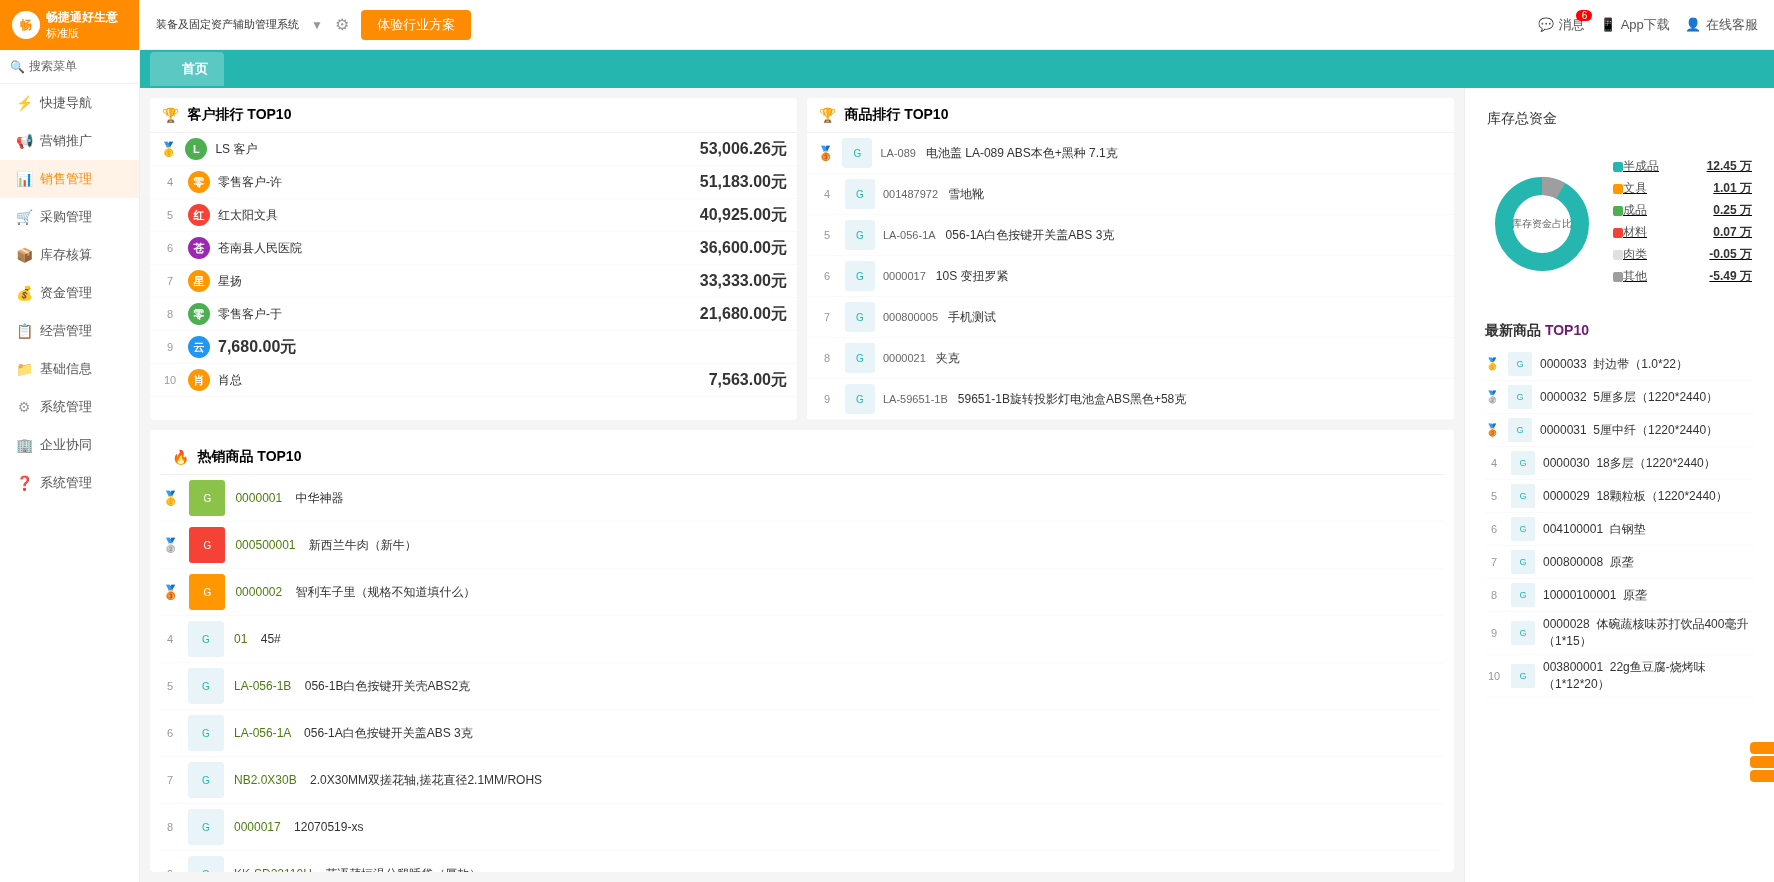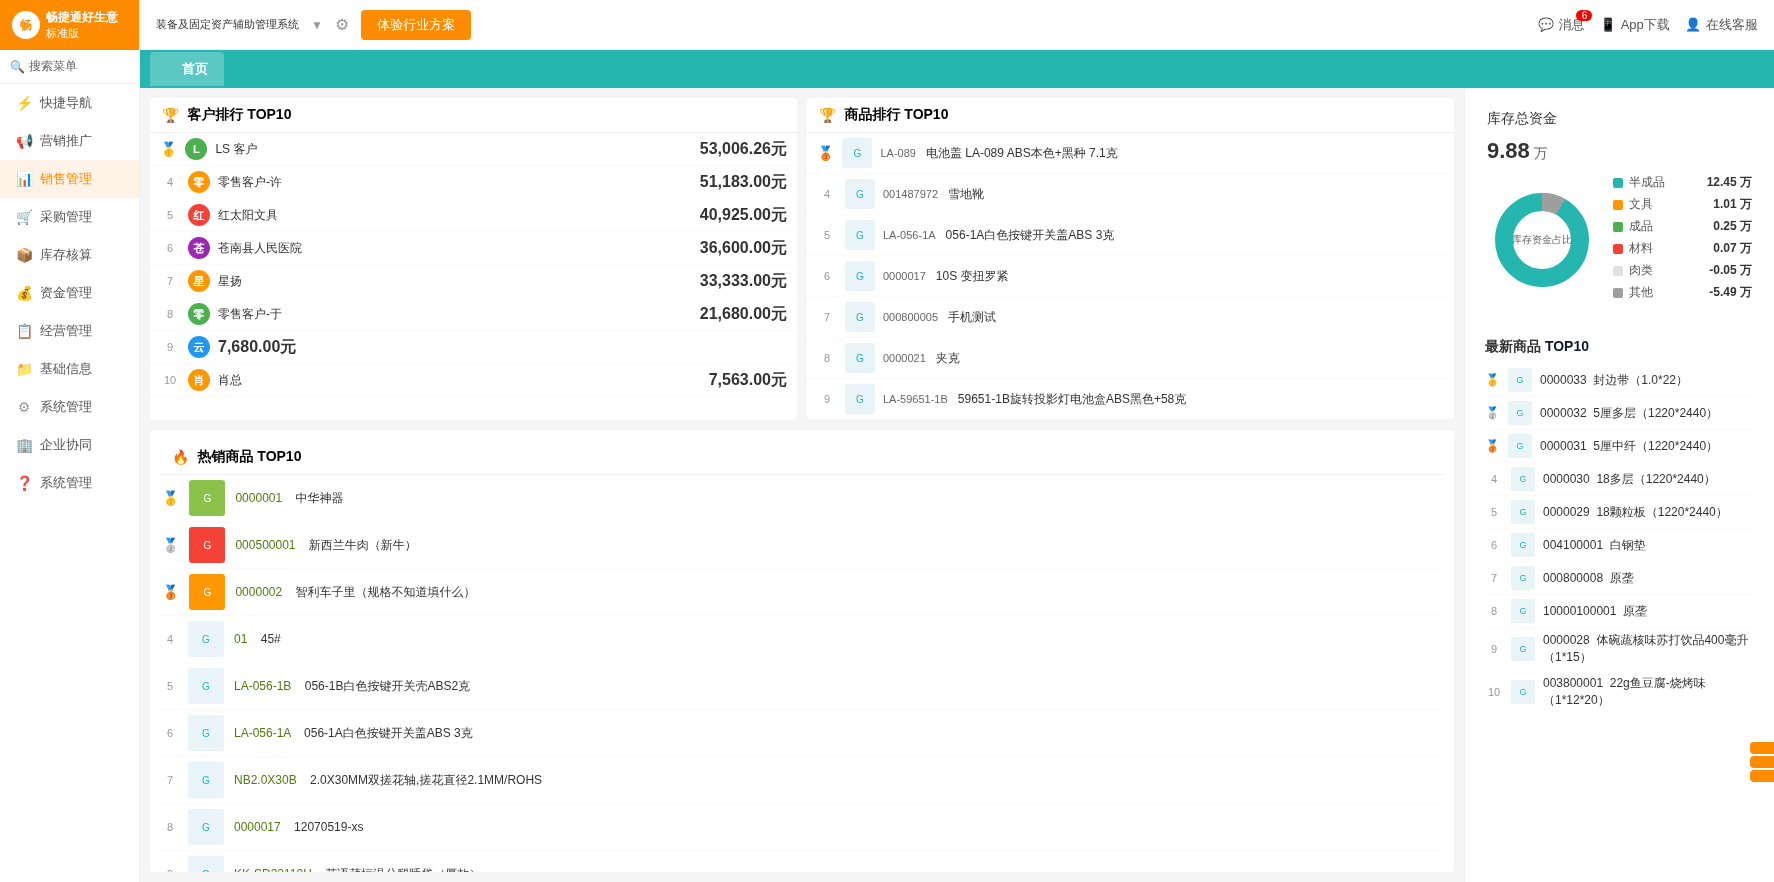--- a/index.html
+++ b/index.html
@@ -141,37 +141,37 @@
     .product-row { display: flex; align-items: center; padding: 5px 10px; border-bottom: 1px solid #fafafa; gap: 8px; font-size: 12px; }
     .product-thumb { width: 30px; height: 30px; background: #e8f4f8; border-radius: 3px; display: flex; align-items: center; justify-content: center; color: #26b6b0; font-size: 10px; flex-shrink: 0; }
     .product-info { flex: 1; color: #333; }
     .product-code { color: #666; font-size: 11px; }
 
     
     .right-panel { width: 310px; background: #fff; overflow-y: auto; flex-shrink: 0; border-left: 1px solid #eee; padding: 10px; display: flex; flex-direction: column; gap: 10px; }
 
     
     .inventory-panel { background: #fff; border-radius: 4px; padding: 12px; }
-    .inventory-title { font-size: 14px; color: #333; margin-bottom: 6px; }
+    .inventory-title { font-size: 14px; color: #333; margin-bottom: 20px; }
     .inventory-total-value { font-size: 22px; font-weight: bold; color: #333; }
     .inventory-total-unit { font-size: 14px; color: #666; }
 
     .donut-container { display: flex; align-items: center; gap: 16px; margin-top: 10px; }
     .donut-chart { position: relative; width: 110px; height: 110px; flex-shrink: 0; }
 
     .legend-list { flex: 1; font-size: 12px; }
-    .legend-item { display: flex; align-items: center; gap: 6px; margin-bottom: 5px; }
+    .legend-item { display: flex; align-items: center; margin-bottom: 5px; text-decoration: underline; }
     .legend-dot { width: 10px; height: 10px; border-radius: 2px; flex-shrink: 0; }
     .legend-name { flex: 1; color: #555; }
     .legend-value { color: #333; font-weight: bold; }
 
     
     .new-products-panel { background: #fff; border-radius: 4px; padding: 10px; }
     .section-title { font-size: 14px; font-weight: bold; color: #333; margin-bottom: 8px; }
-    .section-title span { color: #0f172a; }
+    .section-title span { color: #701a75; }
     .new-product-row { display: flex; align-items: center; gap: 8px; padding: 4px 0; border-bottom: 1px solid #fafafa; font-size: 12px; }
     .new-product-rank { width: 18px; text-align: center; color: #999; font-size: 11px; }
     .new-product-thumb { width: 24px; height: 24px; background: #e8f4f8; border-radius: 2px; display: flex; align-items: center; justify-content: center; color: #26b6b0; font-size: 9px; flex-shrink: 0; }
     .new-product-info { flex: 1; color: #333; font-size: 12px; }
 
     
     .hot-products-panel { background: #fff; border-radius: 4px; padding: 10px; }
     .hot-product-row { display: flex; align-items: center; gap: 10px; padding: 5px 2px; border-bottom: 1px solid #fafafa; font-size: 12px; }
     .hot-rank { width: 16px; text-align: center; }
     .hot-thumb { width: 36px; height: 36px; border-radius: 3px; flex-shrink: 0; display: flex; align-items: center; justify-content: center; font-size: 10px; color: #fff; }
@@ -526,24 +526,20 @@
           </div>
       </div>
     </div>
 
     <div class="right-panel">
 
       <div class="inventory-panel">
         <div style="display:flex;align-items:baseline;gap:4px;margin-bottom:4px;">
           <span class="inventory-title">库存总资金</span>
         </div>
-        <div style="display:flex;align-items:baseline;gap:4px;">
-          <span class="inventory-total-value">9.88</span>
-          <span class="inventory-total-unit">万</span>
-        </div>
         <div class="donut-container">
           <div class="donut-chart">
             <svg width="110" height="110" viewBox="0 0 110 110">
 
               <circle cx="55" cy="55" r="38" fill="none" stroke="#26b6b0" stroke-width="18" stroke-dasharray="238.76 109.96" stroke-dashoffset="0" transform="rotate(-90 55 55)"></circle>
 
               <circle cx="55" cy="55" r="38" fill="none" stroke="#ff9800" stroke-width="18" stroke-dasharray="22.03 326.69" stroke-dashoffset="-238.76" transform="rotate(-90 55 55)"></circle>
 
               <circle cx="55" cy="55" r="38" fill="none" stroke="#4caf50" stroke-width="18" stroke-dasharray="7.34 341.38" stroke-dashoffset="-260.79" transform="rotate(-90 55 55)"></circle>
 

